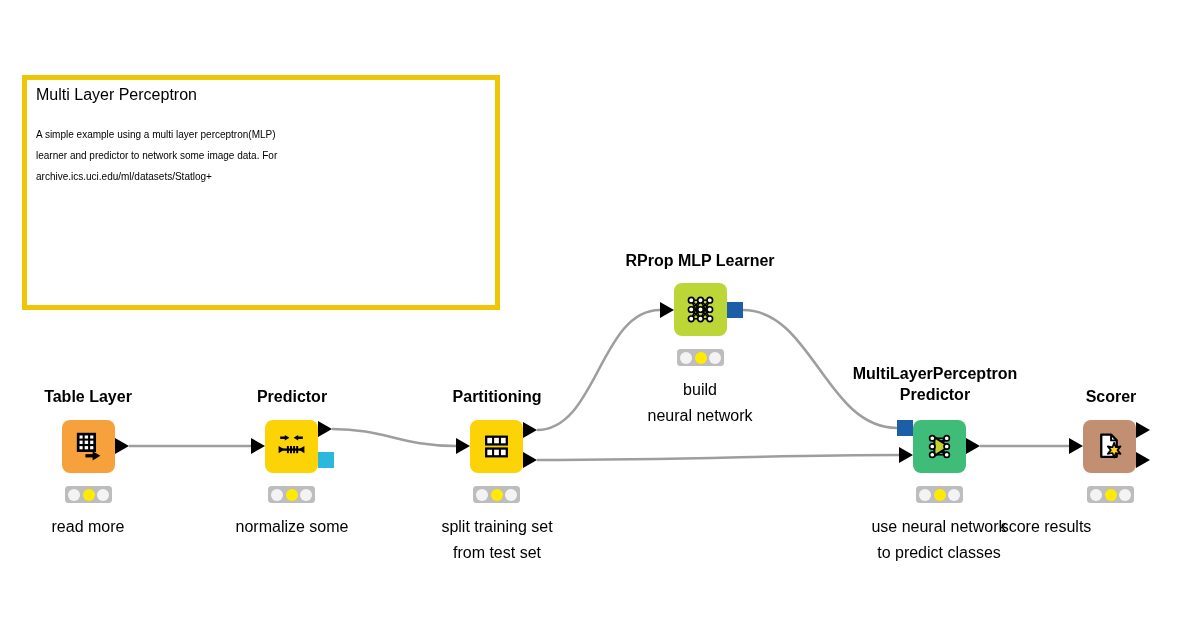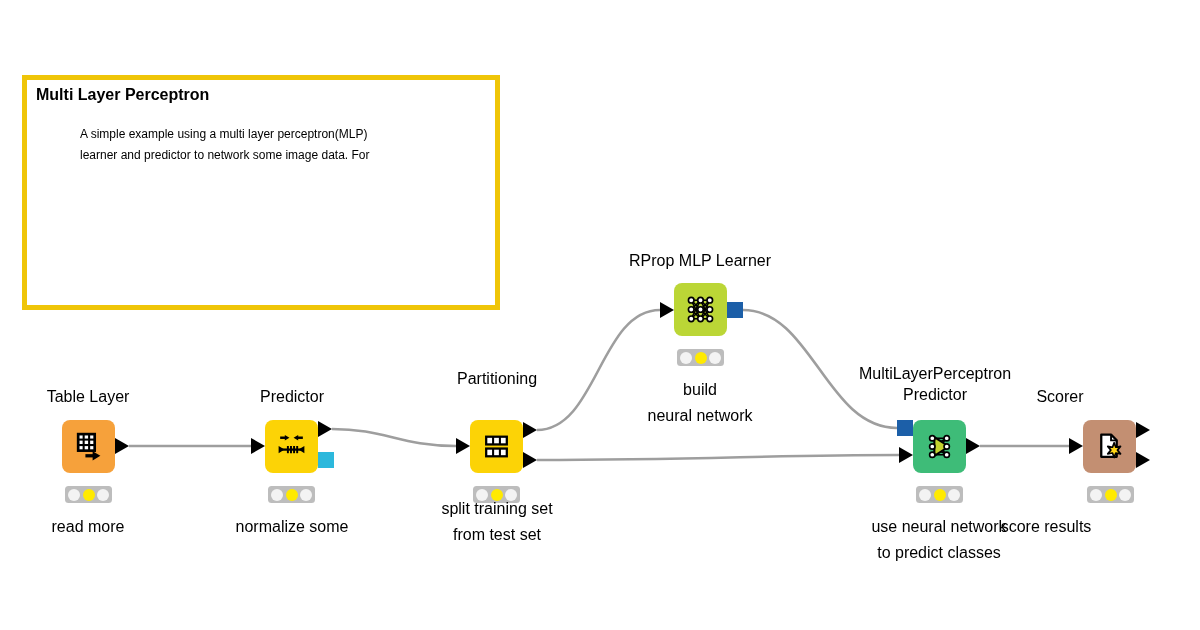--- a/index.html
+++ b/index.html
@@ -6,29 +6,29 @@
   .canvas{
     position:relative;width:1200px;height:630px;overflow:hidden;background:#fff;
     font-family:"Liberation Sans",sans-serif;color:#000;
   }
   
   .annotation{
     position:absolute;left:22px;top:75px;width:478px;height:235px;
     border:5px solid #EFC508;background:#fff;box-sizing:border-box;
     padding:5px 9px;
   }
-  .annotation-title{font-size:16px;font-weight:700;line-height:20px;}
-  .annotation-body{margin-top:19px;font-size:12px;line-height:21px;margin-left:44px;}
+  .annotation-title{font-size:16px;font-weight:400;line-height:20px;}
+  .annotation-body{margin-top:19px;font-size:10px;line-height:21px;}
   
   .overlay{position:absolute;left:0;top:0;}
   .wire{fill:none;stroke-width:2.6px;}
   
   .node-title{
     position:absolute;transform:translateX(-50%);text-align:center;
-    font-size:16px;font-weight:400;line-height:21px;white-space:pre-line;
+    font-size:16px;font-weight:700;line-height:21px;white-space:pre-line;
   }
   .node-body{
     position:absolute;width:53px;height:53px;border-radius:8px;
     display:flex;align-items:center;justify-content:center;
   }
   .node-icon{width:33px;height:33px;display:block;}
   .traffic{
     position:absolute;width:47px;height:17px;border-radius:3.5px;background:#BDBDBD;
     display:flex;align-items:center;justify-content:space-evenly;
   }
@@ -41,20 +41,21 @@
 </head>
 <body>
 
 <div class="canvas">
 
   <div class="annotation" style="border-color: rgb(239, 197, 8);">
     <div class="annotation-title">Multi Layer Perceptron</div>
     <div class="annotation-body">
       <div>A simple example using a multi layer perceptron(MLP)</div>
       <div>learner and predictor to network some image data. For</div>
+      <div>archive.ics.uci.edu/ml/datasets/Statlog+</div>
     </div>
   </div>
 
   <svg class="overlay" width="1200" height="630">
     <g style="stroke: rgb(158, 158, 158);">
       <path class="wire" d="M129 446 L251 446"></path>
       <path class="wire" d="M332 429 C385 429 400 446 456 446"></path>
       <path class="wire" d="M537 430 C597 430 600 310 660 310"></path>
       <path class="wire" d="M743 310 C812 310 826 428 897 428"></path>
       <path class="wire" d="M537 460 C700 460 770 455 899 455"></path>
@@ -123,37 +124,37 @@
     </div>
     <div class="traffic" style="left:268px;top:486px">
       <span class="light"></span>
       <span class="light" style="background: rgb(255, 234, 0);"></span>
       <span class="light"></span>
     </div>
     <div class="node-caption" style="left:292px;top:514px">normalize some</div>
   </div>
 
   <div>
-    <div class="node-title" style="left:497px;top:368px">Partitioning</div>
+    <div class="node-title" style="left:497px;top:386px">Partitioning</div>
     <div class="node-body" style="left: 470px; top: 420px; background: rgb(252, 211, 6);">
       <svg class="node-icon" viewBox="0 0 32 32">
         <rect x="6" y="6.5" width="20" height="7.5" fill="#fff" stroke="#000" stroke-width="2.2"></rect>
         <rect x="6" y="18" width="20" height="7.5" fill="#fff" stroke="#000" stroke-width="2.2"></rect>
         <line x1="12.7" y1="6.5" x2="12.7" y2="14" stroke="#000" stroke-width="2"></line>
         <line x1="19.3" y1="6.5" x2="19.3" y2="14" stroke="#000" stroke-width="2"></line>
         <line x1="12.7" y1="18" x2="12.7" y2="25.5" stroke="#000" stroke-width="2"></line>
         <line x1="19.3" y1="18" x2="19.3" y2="25.5" stroke="#000" stroke-width="2"></line>
       </svg>
     </div>
     <div class="traffic" style="left:473px;top:486px">
       <span class="light"></span>
       <span class="light" style="background: rgb(255, 234, 0);"></span>
       <span class="light"></span>
     </div>
-    <div class="node-caption" style="left:497px;top:496px">split training set
+    <div class="node-caption" style="left:497px;top:514px">split training set
 from test set</div>
   </div>
 
   <div>
     <div class="node-title" style="left:700px;top:250px">RProp MLP Learner</div>
     <div class="node-body" style="left: 674px; top: 283px; background: rgb(187, 214, 54);">
       <svg class="node-icon" viewBox="0 0 32 32">
         <g stroke="#000" stroke-width="1.5">
           <line x1="7" y1="7" x2="16" y2="7"></line>
             <line x1="7" y1="7" x2="16" y2="16"></line>
@@ -226,21 +227,21 @@
     <div class="traffic" style="left:916px;top:486px">
       <span class="light"></span>
       <span class="light" style="background: rgb(255, 234, 0);"></span>
       <span class="light"></span>
     </div>
     <div class="node-caption" style="left:939px;top:514px">use neural network
 to predict classes</div>
   </div>
 
   <div>
-    <div class="node-title" style="left:1060px;top:386px">Scorer</div>
+    <div class="node-title" style="left:1111px;top:386px">Scorer</div>
     <div class="node-body" style="left: 1083px; top: 420px; background: rgb(195, 143, 114);">
       <svg class="node-icon" viewBox="0 0 32 32">
         <path d="M8 4.5 H17.5 L23 10 V26 H8 Z" fill="#fff" stroke="#000" stroke-width="2.2" stroke-linejoin="round"></path>
         <path d="M17.5 4.5 V10 H23" fill="none" stroke="#000" stroke-width="1.8"></path>
         <polygon stroke="#000" stroke-width="1.6" stroke-linejoin="round" points="20.5,12.3 22.1,16.7 26.7,15.9 23.7,19.5 26.7,23.1 22.1,22.3 20.5,26.7 18.9,22.3 14.3,23.1 17.3,19.5 14.3,15.9 18.9,16.7" style="fill: rgb(255, 214, 22);"></polygon>
       </svg>
     </div>
     <div class="traffic" style="left:1087px;top:486px">
       <span class="light"></span>
       <span class="light" style="background: rgb(255, 234, 0);"></span>

